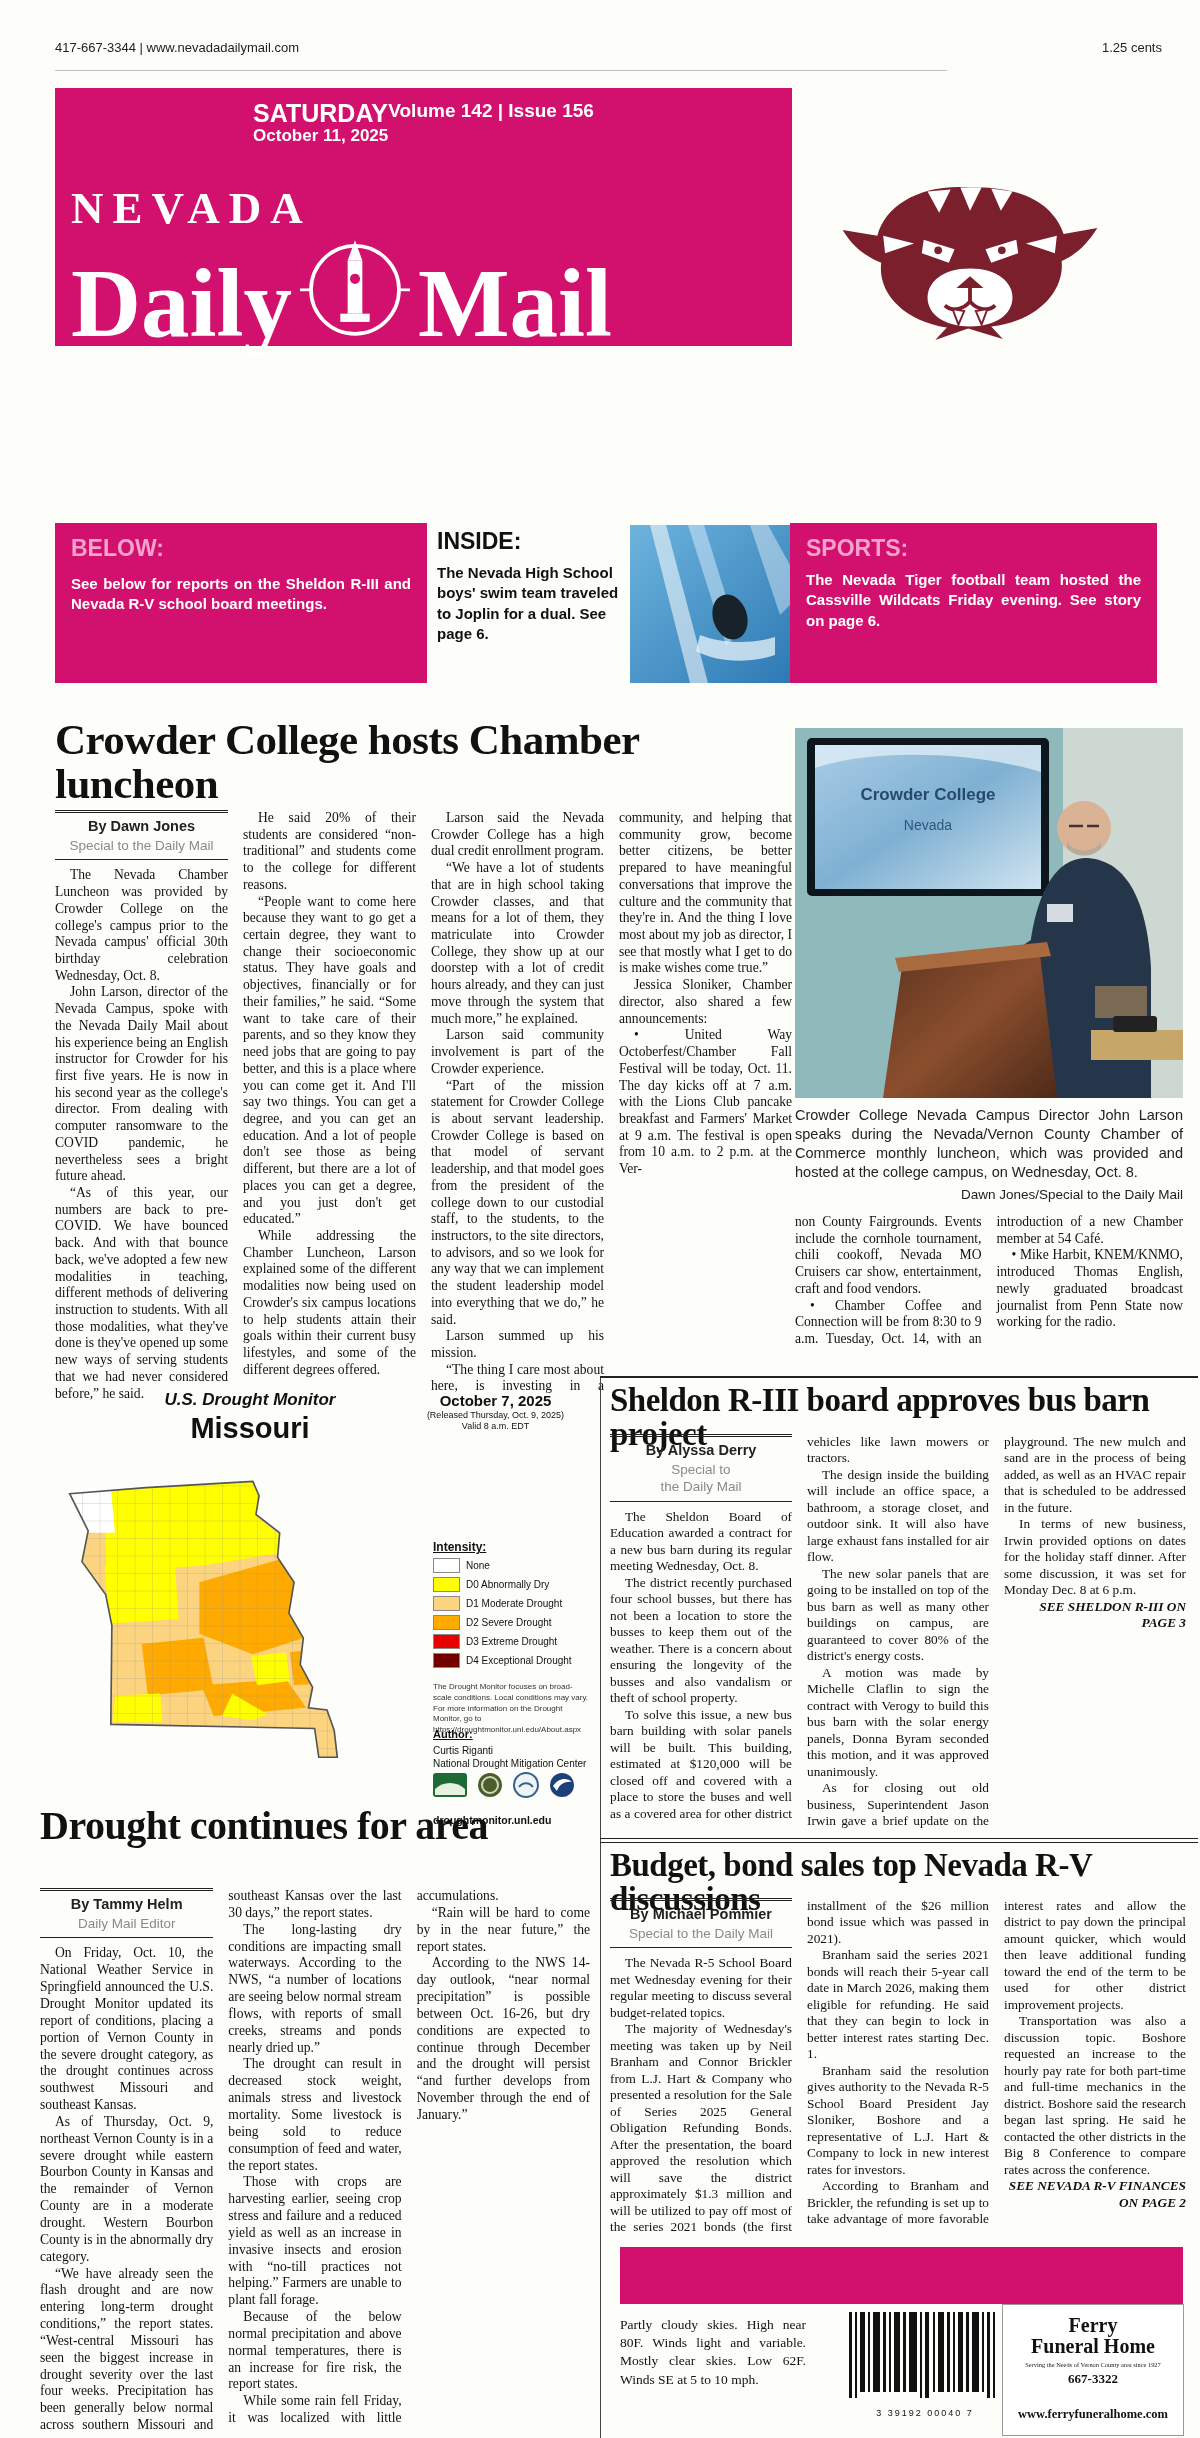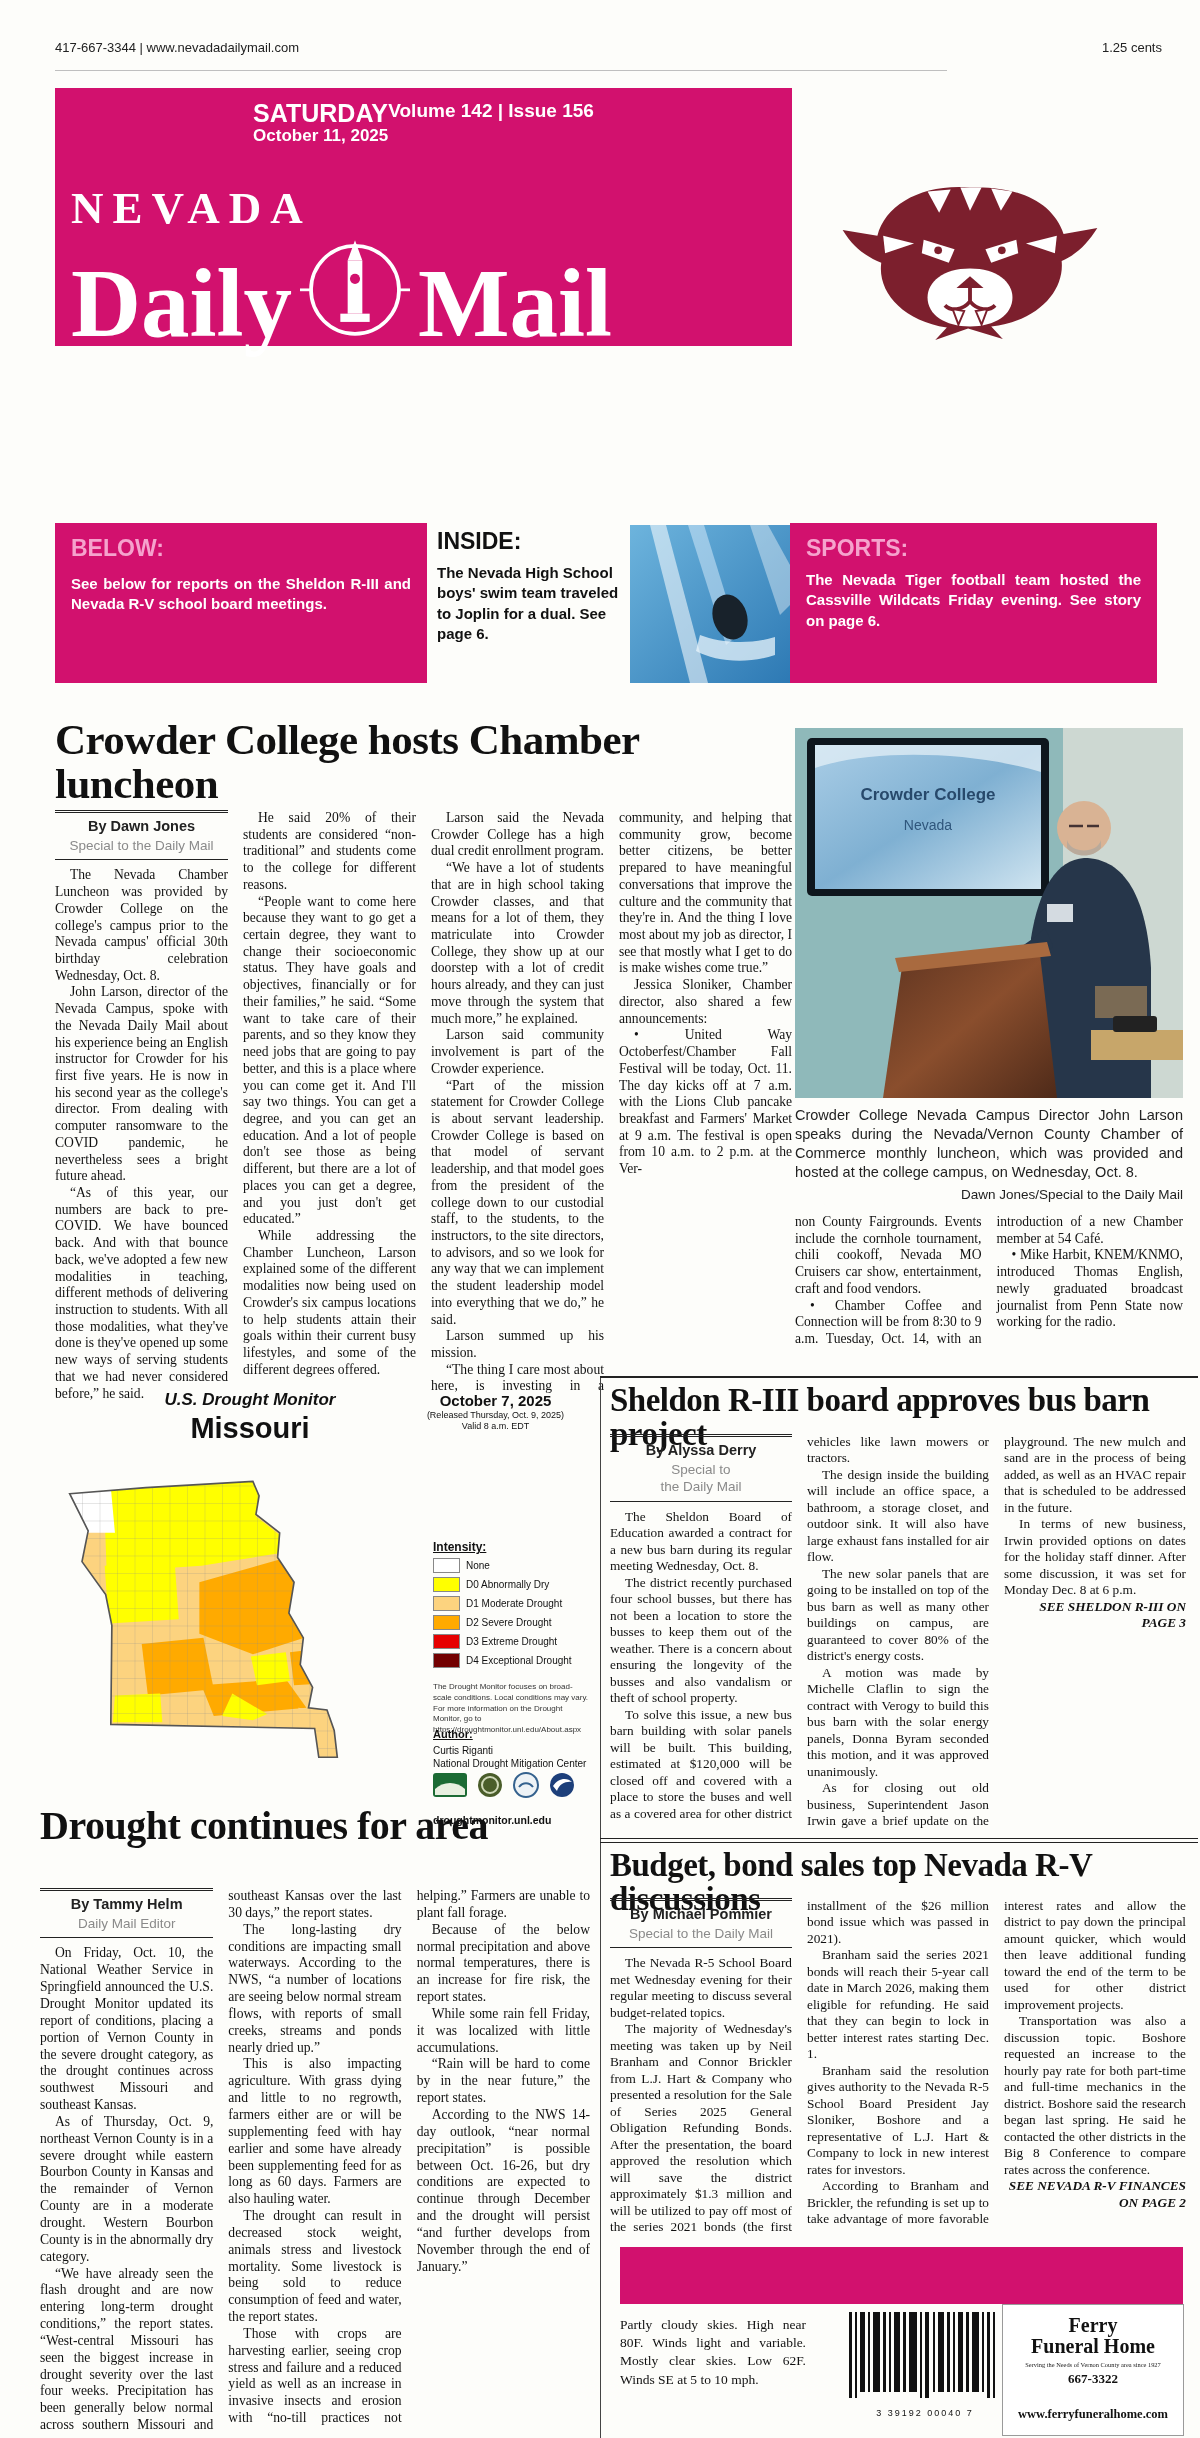--- a/index.html
+++ b/index.html
@@ -352,21 +352,20 @@
   <div class="abs headline h-lg" style="left:40px;top:1806px;width:552px;">Drought continues for area</div>
   <div class="abs body-cols cols3 big" style="left:40px;top:1888px;width:550px;height:548px;">
     <div class="byline-block">
       <div class="byline-name">By Tammy Helm</div>
       <div class="byline-role">Daily Mail Editor</div>
     </div>
   <p class="para">On Friday, Oct. 10, the National Weather Service in Springfield announced the U.S. Drought Monitor updated its report of conditions, placing a portion of Vernon County in the severe drought category, as the drought continues across southwest Missouri and southeast Kansas.</p>
       <p class="para">As of Thursday, Oct. 9, northeast Vernon County is in a severe drought while eastern Bourbon County in Kansas and the remainder of Vernon County are in a moderate drought. Western Bourbon County is in the abnormally dry category.</p>
       <p class="para">“We have already seen the flash drought and are now entering long-term drought conditions,” the report states. “West-central Missouri has seen the biggest increase in drought severity over the last four weeks. Precipitation has been generally below normal across southern Missouri and southeast Kansas over the last 30 days,” the report states.</p>
       <p class="para">The long-lasting dry conditions are impacting small waterways. According to the NWS, “a number of locations are seeing below normal stream flows, with reports of small creeks, streams and ponds nearly dried up.”</p>
-      <p class="para">This is also impacting agriculture. With grass dying and little to no regrowth, farmers either are or will be supplementing feed with hay earlier and some have already been supplementing feed for as long as 60 days. Farmers are also hauling water.</p>
       <p class="para">The drought can result in decreased stock weight, animals stress and livestock mortality. Some livestock is being sold to reduce consumption of feed and water, the report states.</p>
       <p class="para">Those with crops are harvesting earlier, seeing crop stress and failure and a reduced yield as well as an increase in invasive insects and erosion with “no-till practices not helping.” Farmers are unable to plant fall forage.</p>
       <p class="para">Because of the below normal precipitation and above normal temperatures, there is an increase for fire risk, the report states.</p>
       <p class="para">While some rain fell Friday, it was localized with little accumulations.</p>
       <p class="para">“Rain will be hard to come by in the near future,” the report states.</p>
       <p class="para">According to the NWS 14-day outlook, “near normal precipitation” is possible between Oct. 16-26, but dry conditions are expected to continue through December and the drought will persist “and further develops from November through the end of January.”</p>
     </div>
 
   <div class="abs dblrule" style="left:600px;top:1838px;width:598px;"></div>
   <div class="abs headline h-md" style="left:610px;top:1849px;width:588px;">Budget, bond sales top Nevada R-V discussions</div>

